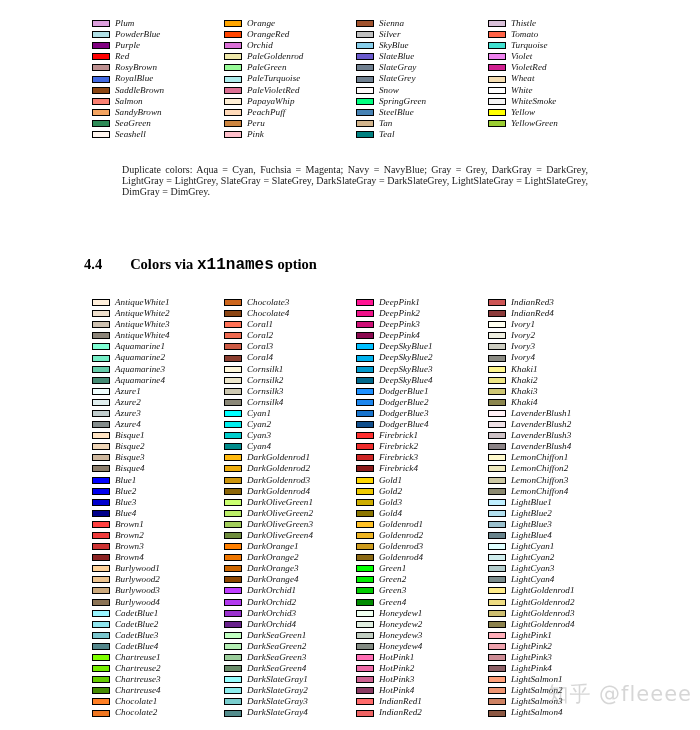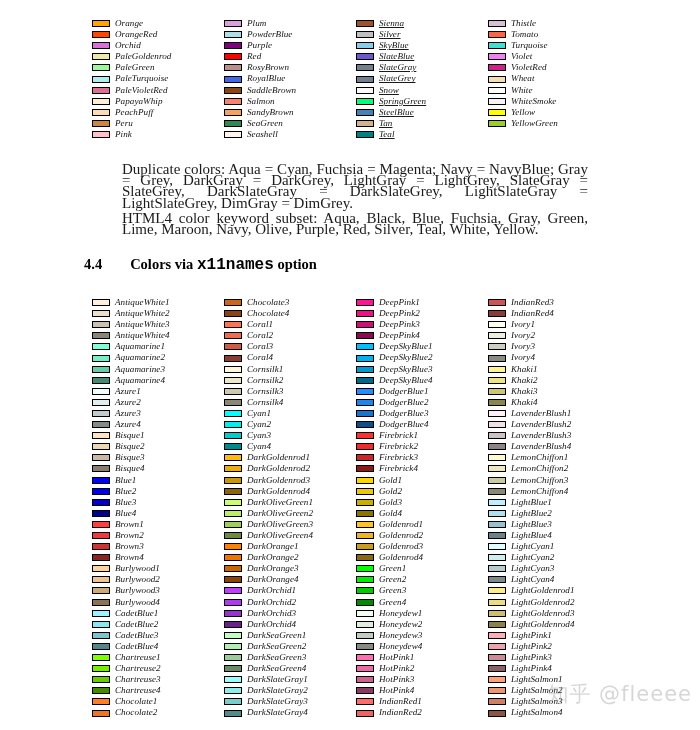--- a/index.html
+++ b/index.html
@@ -52,21 +52,21 @@
     font-size: 9.1px;
     letter-spacing: 0.05px;
     color: #111111;
   }
 
   
   .prose {
     position: absolute;
     left: 122px;
     width: 466px;
-    font-size: 15px;
+    font-size: 10px;
     line-height: 11.2px;
     text-align: justify;
     color: #1a1a1a;
   }
   .prose p {
     margin: 0 0 4.2px 0;
   }
 
   
   .heading {
@@ -100,20 +100,66 @@
   }
 </style>
 </head>
 <body>
 
 <div class="page">
 
   <div class="colorgrid" id="svgnames-grid" style="left:92px; top:18px;">
       <div class="colcolumn" style="width: 132px;">
         <div class="colorrow">
+          <span class="swatch" style="background: rgb(221, 160, 221);"></span>
+          <span class="cname">Plum</span>
+        </div>
+        <div class="colorrow">
+          <span class="swatch" style="background: rgb(176, 224, 230);"></span>
+          <span class="cname">PowderBlue</span>
+        </div>
+        <div class="colorrow">
+          <span class="swatch" style="background: rgb(128, 0, 128);"></span>
+          <span class="cname">Purple</span>
+        </div>
+        <div class="colorrow">
+          <span class="swatch" style="background: rgb(255, 0, 0);"></span>
+          <span class="cname">Red</span>
+        </div>
+        <div class="colorrow">
+          <span class="swatch" style="background: rgb(188, 143, 143);"></span>
+          <span class="cname">RosyBrown</span>
+        </div>
+        <div class="colorrow">
+          <span class="swatch" style="background: rgb(65, 105, 225);"></span>
+          <span class="cname">RoyalBlue</span>
+        </div>
+        <div class="colorrow">
+          <span class="swatch" style="background: rgb(139, 69, 19);"></span>
+          <span class="cname">SaddleBrown</span>
+        </div>
+        <div class="colorrow">
+          <span class="swatch" style="background: rgb(250, 128, 114);"></span>
+          <span class="cname">Salmon</span>
+        </div>
+        <div class="colorrow">
+          <span class="swatch" style="background: rgb(244, 164, 96);"></span>
+          <span class="cname">SandyBrown</span>
+        </div>
+        <div class="colorrow">
+          <span class="swatch" style="background: rgb(46, 139, 87);"></span>
+          <span class="cname">SeaGreen</span>
+        </div>
+        <div class="colorrow">
+          <span class="swatch" style="background: rgb(255, 245, 238);"></span>
+          <span class="cname">Seashell</span>
+        </div>
+      </div>
+      <div class="colcolumn" style="width: 132px;">
+        <div class="colorrow">
           <span class="swatch" style="background: rgb(255, 165, 0);"></span>
           <span class="cname">Orange</span>
         </div>
         <div class="colorrow">
           <span class="swatch" style="background: rgb(255, 69, 0);"></span>
           <span class="cname">OrangeRed</span>
         </div>
         <div class="colorrow">
           <span class="swatch" style="background: rgb(218, 112, 214);"></span>
           <span class="cname">Orchid</span>
@@ -146,66 +192,20 @@
           <span class="swatch" style="background: rgb(205, 133, 63);"></span>
           <span class="cname">Peru</span>
         </div>
         <div class="colorrow">
           <span class="swatch" style="background: rgb(255, 192, 203);"></span>
           <span class="cname">Pink</span>
         </div>
       </div>
       <div class="colcolumn" style="width: 132px;">
         <div class="colorrow">
-          <span class="swatch" style="background: rgb(221, 160, 221);"></span>
-          <span class="cname">Plum</span>
-        </div>
-        <div class="colorrow">
-          <span class="swatch" style="background: rgb(176, 224, 230);"></span>
-          <span class="cname">PowderBlue</span>
-        </div>
-        <div class="colorrow">
-          <span class="swatch" style="background: rgb(128, 0, 128);"></span>
-          <span class="cname">Purple</span>
-        </div>
-        <div class="colorrow">
-          <span class="swatch" style="background: rgb(255, 0, 0);"></span>
-          <span class="cname">Red</span>
-        </div>
-        <div class="colorrow">
-          <span class="swatch" style="background: rgb(188, 143, 143);"></span>
-          <span class="cname">RosyBrown</span>
-        </div>
-        <div class="colorrow">
-          <span class="swatch" style="background: rgb(65, 105, 225);"></span>
-          <span class="cname">RoyalBlue</span>
-        </div>
-        <div class="colorrow">
-          <span class="swatch" style="background: rgb(139, 69, 19);"></span>
-          <span class="cname">SaddleBrown</span>
-        </div>
-        <div class="colorrow">
-          <span class="swatch" style="background: rgb(250, 128, 114);"></span>
-          <span class="cname">Salmon</span>
-        </div>
-        <div class="colorrow">
-          <span class="swatch" style="background: rgb(244, 164, 96);"></span>
-          <span class="cname">SandyBrown</span>
-        </div>
-        <div class="colorrow">
-          <span class="swatch" style="background: rgb(46, 139, 87);"></span>
-          <span class="cname">SeaGreen</span>
-        </div>
-        <div class="colorrow">
-          <span class="swatch" style="background: rgb(255, 245, 238);"></span>
-          <span class="cname">Seashell</span>
-        </div>
-      </div>
-      <div class="colcolumn" style="width: 132px; text-decoration: underline;">
-        <div class="colorrow">
           <span class="swatch" style="background: rgb(160, 82, 45);"></span>
           <span class="cname">Sienna</span>
         </div>
         <div class="colorrow">
           <span class="swatch" style="background: rgb(192, 192, 192);"></span>
           <span class="cname">Silver</span>
         </div>
         <div class="colorrow">
           <span class="swatch" style="background: rgb(135, 206, 235);"></span>
           <span class="cname">SkyBlue</span>
@@ -282,21 +282,20 @@
         </div>
         <div class="colorrow">
           <span class="swatch" style="background: rgb(154, 205, 50);"></span>
           <span class="cname">YellowGreen</span>
         </div>
       </div>
     </div>
 
   <div class="prose" style="top:164px;">
     <p>Duplicate colors: Aqua = Cyan, Fuchsia = Magenta; Navy = NavyBlue; Gray = Grey, DarkGray = DarkGrey, LightGray = LightGrey, SlateGray = SlateGrey, DarkSlateGray = DarkSlateGrey, LightSlateGray = LightSlateGrey, DimGray = DimGrey.</p>
-    <p>HTML4 color keyword subset: Aqua, Black, Blue, Fuchsia, Gray, Green, Lime, Maroon, Navy, Olive, Purple, Red, Silver, Teal, White, Yellow.</p>
   </div>
 
   <div class="heading">
     <span class="hnum">4.4</span><span>Colors via </span><span class="mono">x11names</span><span> option</span>
   </div>
 
   <div class="colorgrid" id="x11names-grid" style="left:92px; top:297px;">
       <div class="colcolumn" style="width: 132px;">
         <div class="colorrow">
           <span class="swatch" style="background: rgb(255, 239, 219);"></span>

